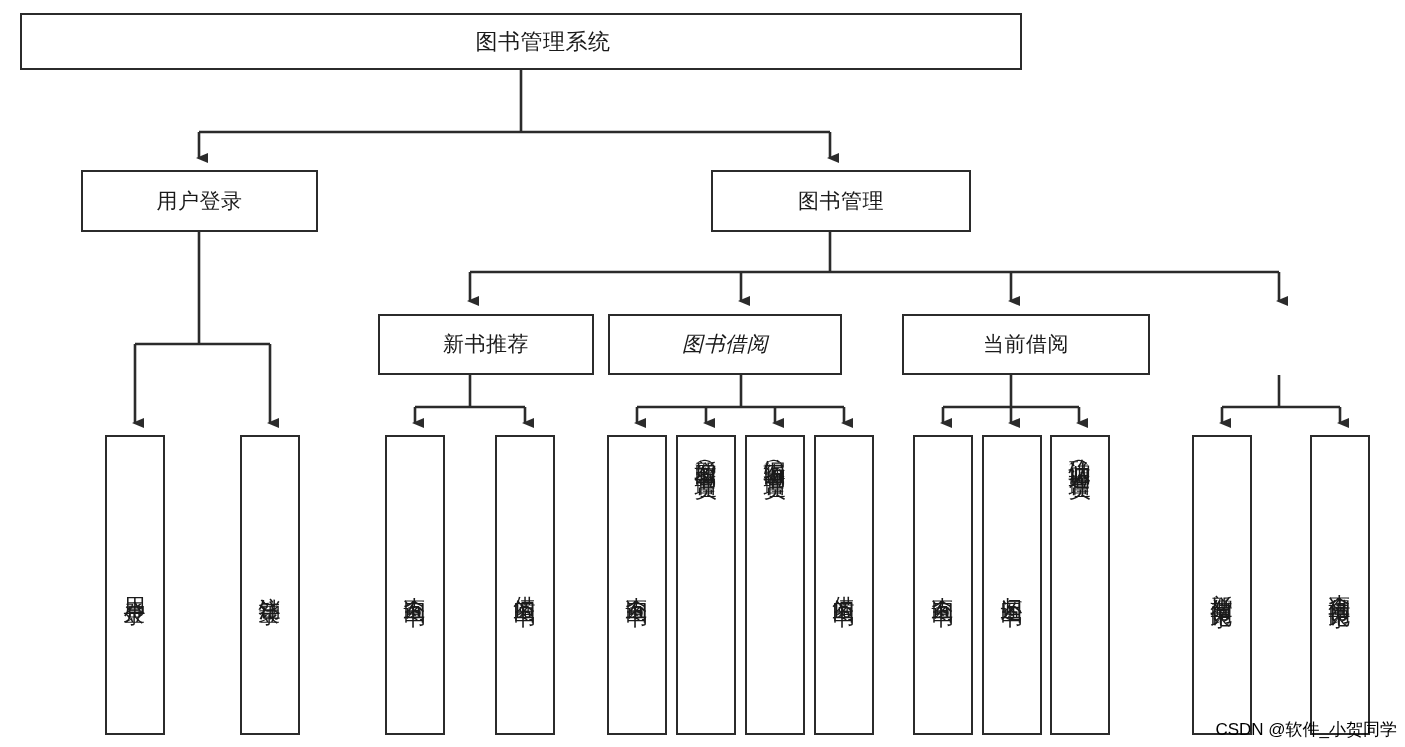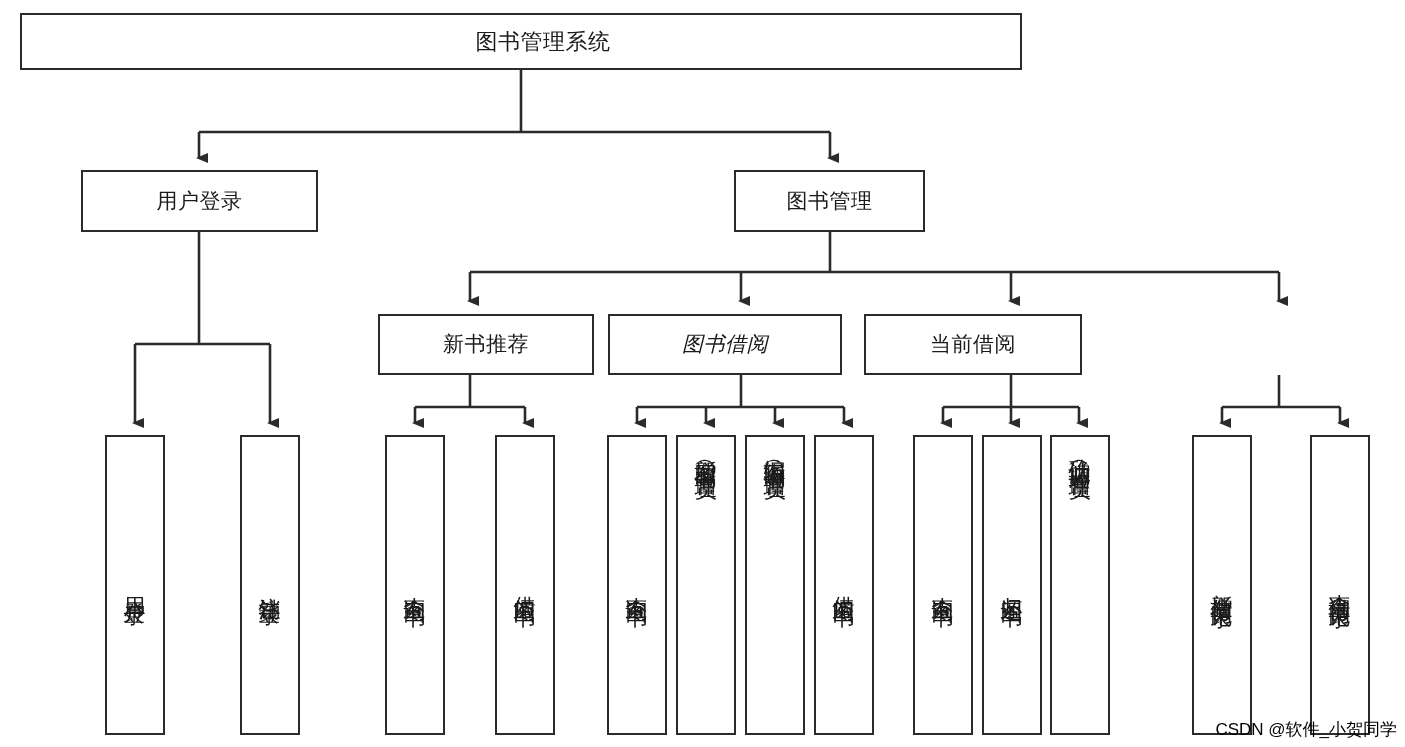--- a/index.html
+++ b/index.html
@@ -135,33 +135,33 @@
   </svg>
 
   <div class="node root" style="left:20px; top:13px; width:1002px; height:57px;padding-left:44px;">
     <span class="label">图书管理系统</span>
   </div>
 
   <div class="node lv2" style="left:81px; top:170px; width:237px; height:62px;">
     <span class="label">用户登录</span>
   </div>
 
-  <div class="node lv2" style="left:734px; top:170px; width:191px; height:62px;font-family:Liberation Serif, serif;">
+  <div class="node lv2" style="left:711px; top:170px; width:260px; height:62px;font-family:Liberation Serif, serif;">
     <span class="label">图书管理</span>
   </div>
 
   <div class="node lv3" style="left:378px; top:314px; width:216px; height:61px;">
     <span class="label">新书推荐</span>
   </div>
 
   <div class="node lv3" style="left:608px; top:314px; width:234px; height:61px;font-style:italic;">
     <span class="label">图书借阅</span>
   </div>
 
-  <div class="node lv3" style="left:864px; top:314px; width:218px; height:61px;">
+  <div class="node lv3" style="left:902px; top:314px; width:248px; height:61px;">
     <span class="label">当前借阅</span>
   </div>
 
 
   <div class="node leaf mid" style="left:105px; top:435px; width:60px; height:300px;">
     <span class="label">用户登录</span>
   </div>
 
   <div class="node leaf mid" style="left:240px; top:435px; width:60px; height:300px;">
     <span class="label">注销登录</span>

